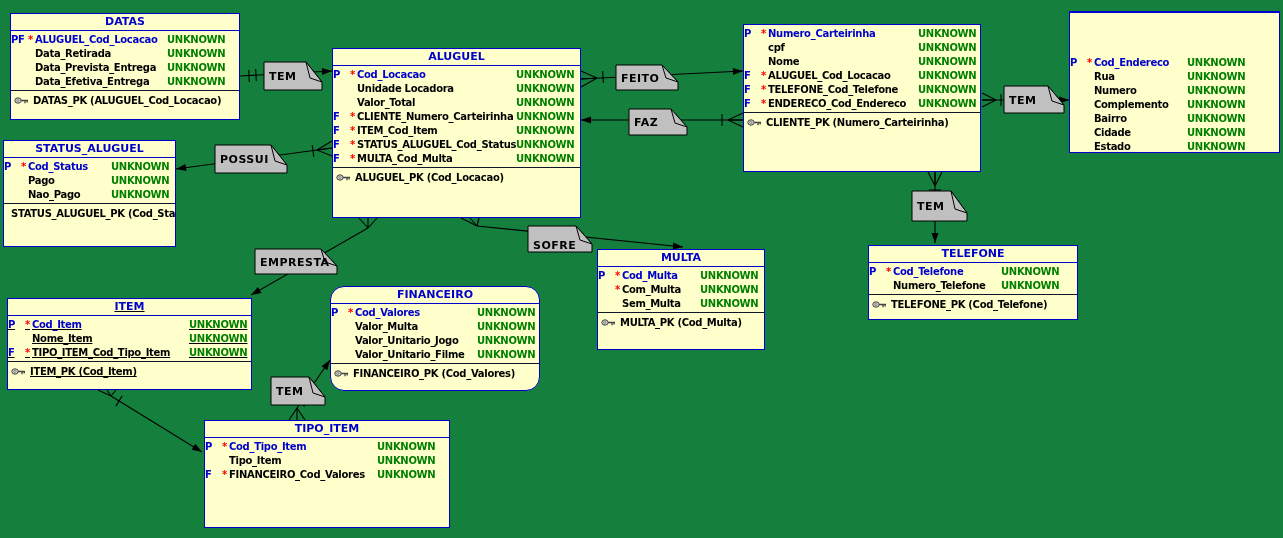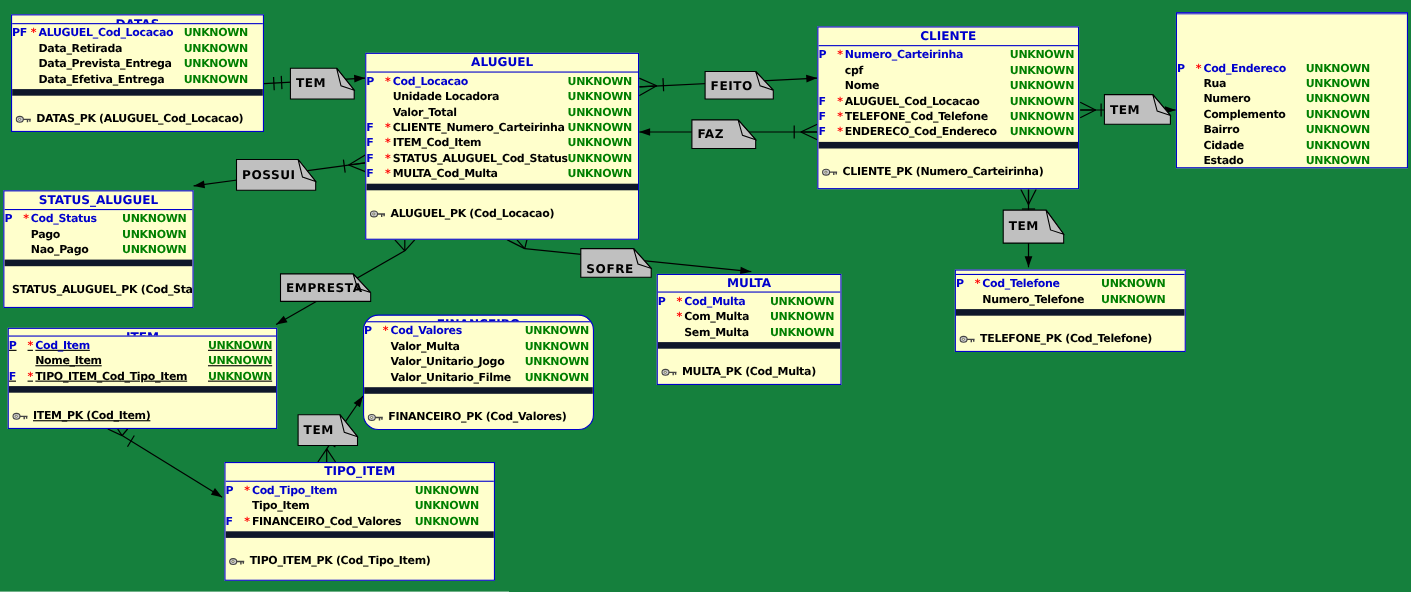--- a/index.html
+++ b/index.html
@@ -11,21 +11,21 @@
   .etitle{height:16px;line-height:16px;text-align:center;color:#0000cc;font-weight:bold;
           font-size:11px;border-bottom:1px solid #0000cc;white-space:nowrap;overflow:hidden;}
   .attrs{padding:2px 0 1px 0;}
   .arow{display:flex;height:14px;line-height:14px;font-size:10px;font-weight:bold;
         white-space:nowrap;letter-spacing:-0.3px;}
   .kcol{width:15px;padding-left:0;color:#0000cc;flex:none;}
   .scol{width:9px;color:#ff0000;text-align:center;flex:none;}
   .aname{flex:1;overflow:hidden;color:#000000;}
   .aname.pk{color:#0000cc;}
   .atype{color:#007f00;overflow:hidden;flex:none;}
-  .keys{border-top:6px solid #0f172a;flex:1;padding:16px 3px;overflow:hidden;}
+  .keys{border-top:1px solid #0f172a;flex:1;padding:4px 3px;overflow:hidden;}
   .krow{display:flex;align-items:center;gap:4px;font-size:10px;font-weight:bold;
         color:#000000;white-space:nowrap;letter-spacing:-0.3px;}
   .rlabel{position:absolute;z-index:3;}
   .rtext{position:absolute;left:6px;top:50%;transform:translateY(-50%);
          font-size:11px;font-weight:bold;color:#000000;letter-spacing:0.5px;}
   .rel{stroke:#000000;stroke-width:1.1;fill:none;}
 </style>
 </head>
 <body>
 
@@ -198,21 +198,20 @@
           <svg width="15" height="9" viewBox="0 0 15 9">
             <ellipse cx="4" cy="4.5" rx="3.2" ry="2.7" fill="#cfcfcf" stroke="#444" stroke-width="1"></ellipse>
             <ellipse cx="3.8" cy="4.5" rx="1.1" ry="0.9" fill="#ffffcc" stroke="#444" stroke-width="0.6"></ellipse>
             <path d="M7 4.5 H14 M11 4.5 V7.2 M13.2 4.5 V6.6" stroke="#444" stroke-width="1.3" fill="none"></path>
           </svg>
           <span>ALUGUEL_PK (Cod_Locacao)</span>
         </div>
       </div>
     </div>
     <div class="entity" style="left: 743px; top: 24px; width: 238px; height: 148px;">
-      <div class="etitle">CLIENTE</div>
       <div class="attrs">
         <div class="arow">
           <span class="kcol">P</span>
           <span class="scol">*</span>
           <span class="aname pk">Numero_Carteirinha</span>
           <span class="atype" style="width:62px">UNKNOWN</span>
         </div>
         <div class="arow">
           <span class="kcol"></span>
           <span class="scol"></span>
@@ -295,21 +294,21 @@
           <span class="atype" style="width:92px">UNKNOWN</span>
         </div>
         <div class="arow">
           <span class="kcol"></span>
           <span class="scol"></span>
           <span class="aname">Estado</span>
           <span class="atype" style="width:92px">UNKNOWN</span>
         </div>
       </div>
     </div>
-    <div class="entity" style="left: 3px; top: 140px; width: 173px; height: 107px; margin-top: 33px;">
+    <div class="entity" style="left: 3px; top: 140px; width: 173px; height: 107px;">
       <div class="etitle">STATUS_ALUGUEL</div>
       <div class="attrs">
         <div class="arow">
           <span class="kcol">P</span>
           <span class="scol">*</span>
           <span class="aname pk">Cod_Status</span>
           <span class="atype" style="width:64px">UNKNOWN</span>
         </div>
         <div class="arow">
           <span class="kcol"></span>
@@ -420,30 +419,20 @@
           <span class="kcol"></span>
           <span class="scol"></span>
           <span class="aname">Tipo_Item</span>
           <span class="atype" style="width:72px">UNKNOWN</span>
         </div>
         <div class="arow">
           <span class="kcol">F</span>
           <span class="scol">*</span>
           <span class="aname">FINANCEIRO_Cod_Valores</span>
           <span class="atype" style="width:72px">UNKNOWN</span>
-        </div>
-      </div>
-      <div class="keys">
-        <div class="krow">
-          <svg width="15" height="9" viewBox="0 0 15 9">
-            <ellipse cx="4" cy="4.5" rx="3.2" ry="2.7" fill="#cfcfcf" stroke="#444" stroke-width="1"></ellipse>
-            <ellipse cx="3.8" cy="4.5" rx="1.1" ry="0.9" fill="#ffffcc" stroke="#444" stroke-width="0.6"></ellipse>
-            <path d="M7 4.5 H14 M11 4.5 V7.2 M13.2 4.5 V6.6" stroke="#444" stroke-width="1.3" fill="none"></path>
-          </svg>
-          <span>TIPO_ITEM_PK (Cod_Tipo_Item)</span>
         </div>
       </div>
     </div>
     <div class="entity" style="left: 597px; top: 249px; width: 168px; height: 101px;">
       <div class="etitle">MULTA</div>
       <div class="attrs">
         <div class="arow">
           <span class="kcol">P</span>
           <span class="scol">*</span>
           <span class="aname pk">Cod_Multa</span>
@@ -497,21 +486,21 @@
             <path d="M7 4.5 H14 M11 4.5 V7.2 M13.2 4.5 V6.6" stroke="#444" stroke-width="1.3" fill="none"></path>
           </svg>
           <span>TELEFONE_PK (Cod_Telefone)</span>
         </div>
       </div>
     </div>
     <div class="rlabel" style="left: 263px; top: 61px; width: 60px; height: 30px;"><svg width="60" height="30">
         <polygon points="1,1 43,1 59,21 59,29 1,29" fill="#c0c0c0" stroke="#000" stroke-width="1"></polygon>
         <polygon points="43,1 47,17 59,21" fill="#c0c0c0" stroke="#000" stroke-width="1"></polygon>
       </svg><span class="rtext">TEM</span></div>
-    <div class="rlabel" style="left: 640px; top: 64px; width: 64px; height: 27px;"><svg width="64" height="27">
+    <div class="rlabel" style="left: 615px; top: 64px; width: 64px; height: 27px;"><svg width="64" height="27">
         <polygon points="1,1 47,1 63,18 63,26 1,26" fill="#c0c0c0" stroke="#000" stroke-width="1"></polygon>
         <polygon points="47,1 51,14 63,18" fill="#c0c0c0" stroke="#000" stroke-width="1"></polygon>
       </svg><span class="rtext">FEITO</span></div>
     <div class="rlabel" style="left: 628px; top: 108px; width: 60px; height: 28px;"><svg width="60" height="28">
         <polygon points="1,1 43,1 59,19 59,27 1,27" fill="#c0c0c0" stroke="#000" stroke-width="1"></polygon>
         <polygon points="43,1 47,15 59,19" fill="#c0c0c0" stroke="#000" stroke-width="1"></polygon>
       </svg><span class="rtext">FAZ</span></div>
     <div class="rlabel" style="left: 214px; top: 144px; width: 74px; height: 30px;"><svg width="74" height="30">
         <polygon points="1,1 57,1 73,21 73,29 1,29" fill="#c0c0c0" stroke="#000" stroke-width="1"></polygon>
         <polygon points="57,1 61,17 73,21" fill="#c0c0c0" stroke="#000" stroke-width="1"></polygon>

